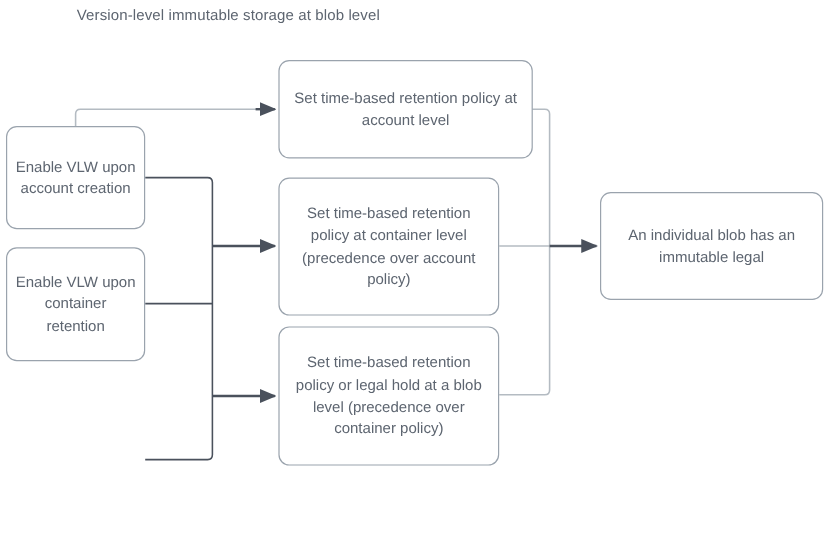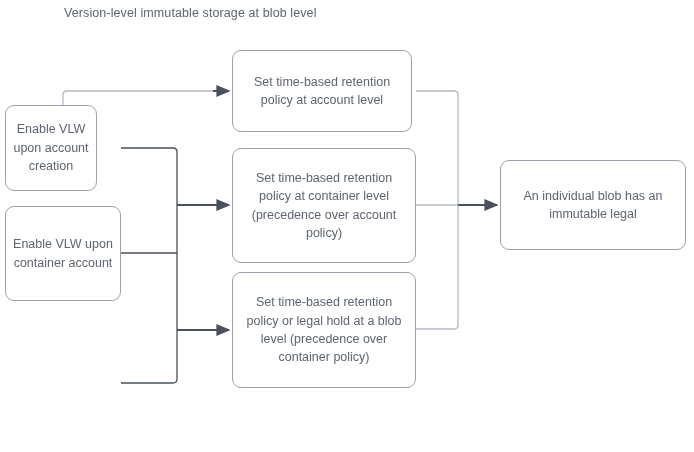--- a/index.html
+++ b/index.html
@@ -48,25 +48,25 @@
     color: #5d6570;
     font-size: 12.5px;
     line-height: 1.47;
     padding: 2px 6px;
   }
   .node span {
     display: block;
     width: 100%;
   }
   
-  #node-enable-account { left: 5px;  top: 105px; width: 92px; height: 86px; }
+  #node-enable-account { left: 5px;  top: 105px; width: 116px; height: 86px; }
   #node-enable-container { left: 5px; top: 206px; width: 116px; height: 95px; }
   #node-migrate-container { left: 5px; top: 328px; width: 116px; height: 116px; }
   
-  #node-account-policy { left: 232px; top: 50px;  width: 180px; height: 82px; }
+  #node-account-policy { left: 232px; top: 50px;  width: 212px; height: 82px; }
   #node-container-policy { left: 232px; top: 148px; width: 184px; height: 115px; justify-content: flex-end; }
   #node-blob-policy { left: 232px; top: 272px; width: 184px; height: 116px; }
   
   #node-immutable-result { left: 500px; top: 160px; width: 186px; height: 90px; }
 </style>
 </head>
 <body>
 
 <div id="canvas">
 
@@ -105,21 +105,21 @@
     <g>
       <path d="M 458 205 L 497 205" fill="none" stroke="#4a515c" stroke-width="2" marker-end="url(#arrow-dark)"></path>
     </g>
   </svg>
 
   <div class="node" id="node-enable-account">
     <span>Enable VLW upon account creation</span>
   </div>
 
   <div class="node" id="node-enable-container">
-    <span>Enable VLW upon container account</span>
+    <span>Enable VLW upon container retention</span>
   </div>
 
 
   <div class="node" id="node-account-policy">
     <span>Set time-based retention policy at account level</span>
   </div>
 
   <div class="node" id="node-container-policy">
     <span>Set time-based retention policy at container level (precedence over account policy)</span>
   </div>

